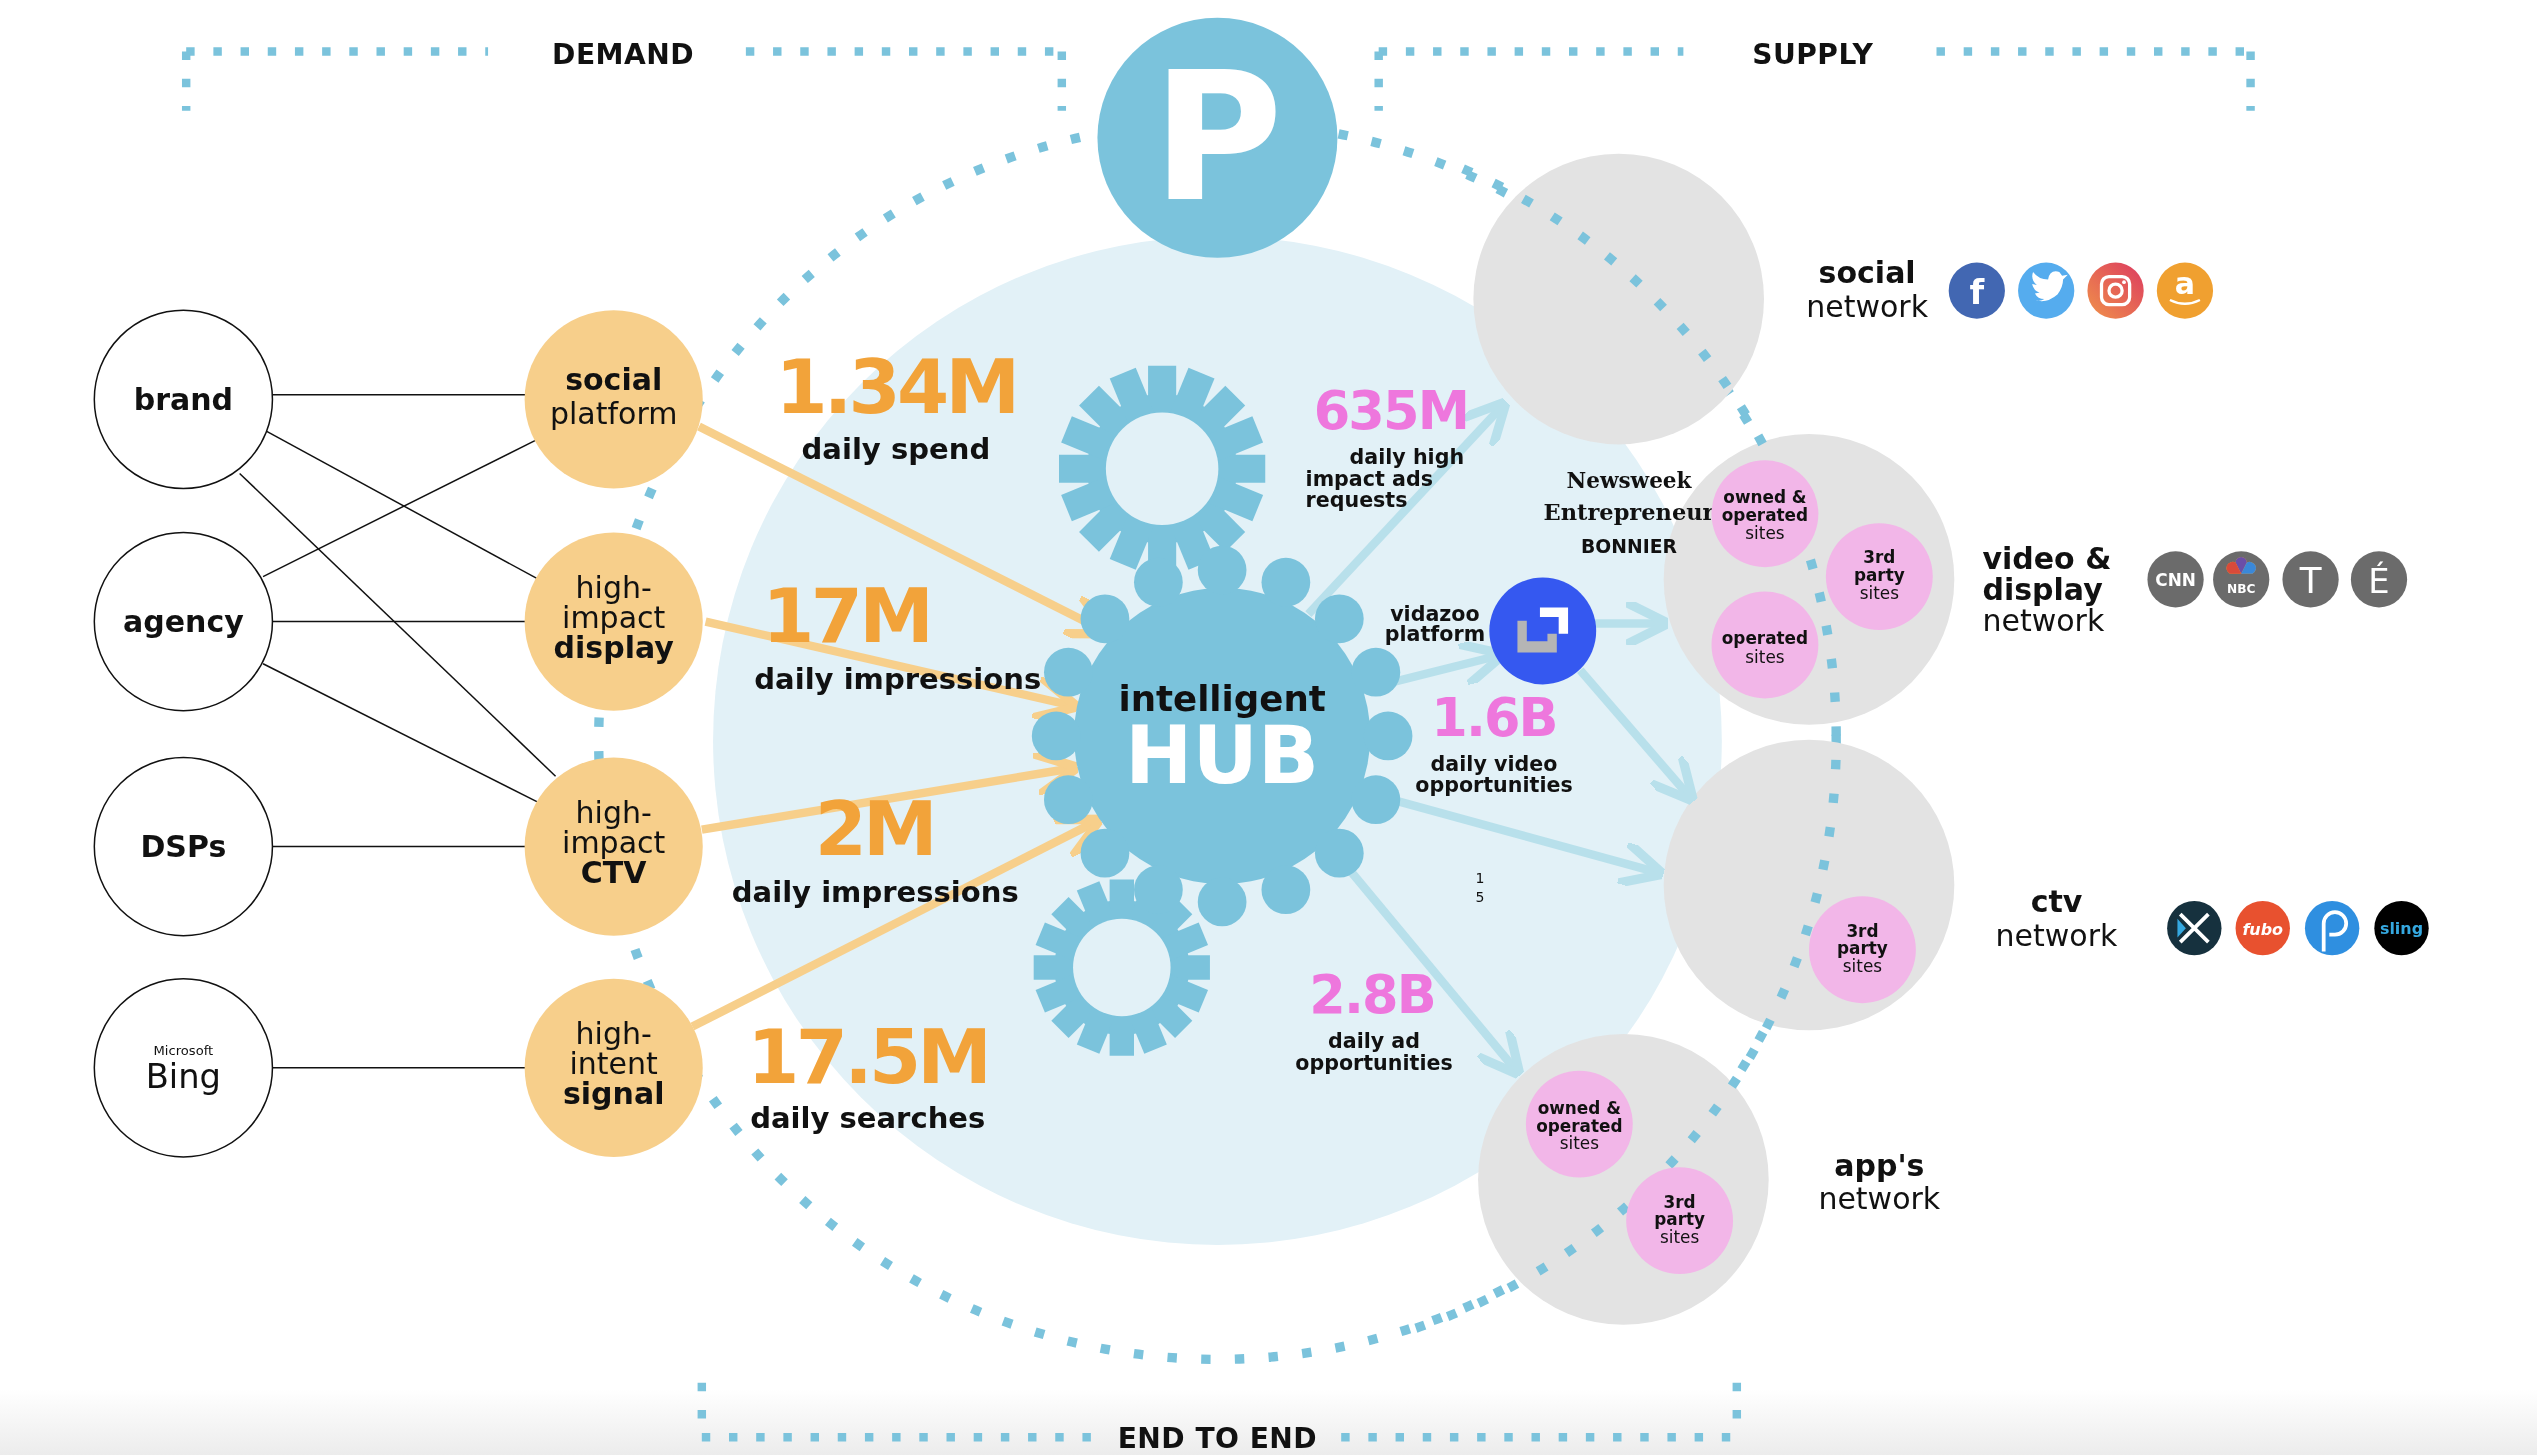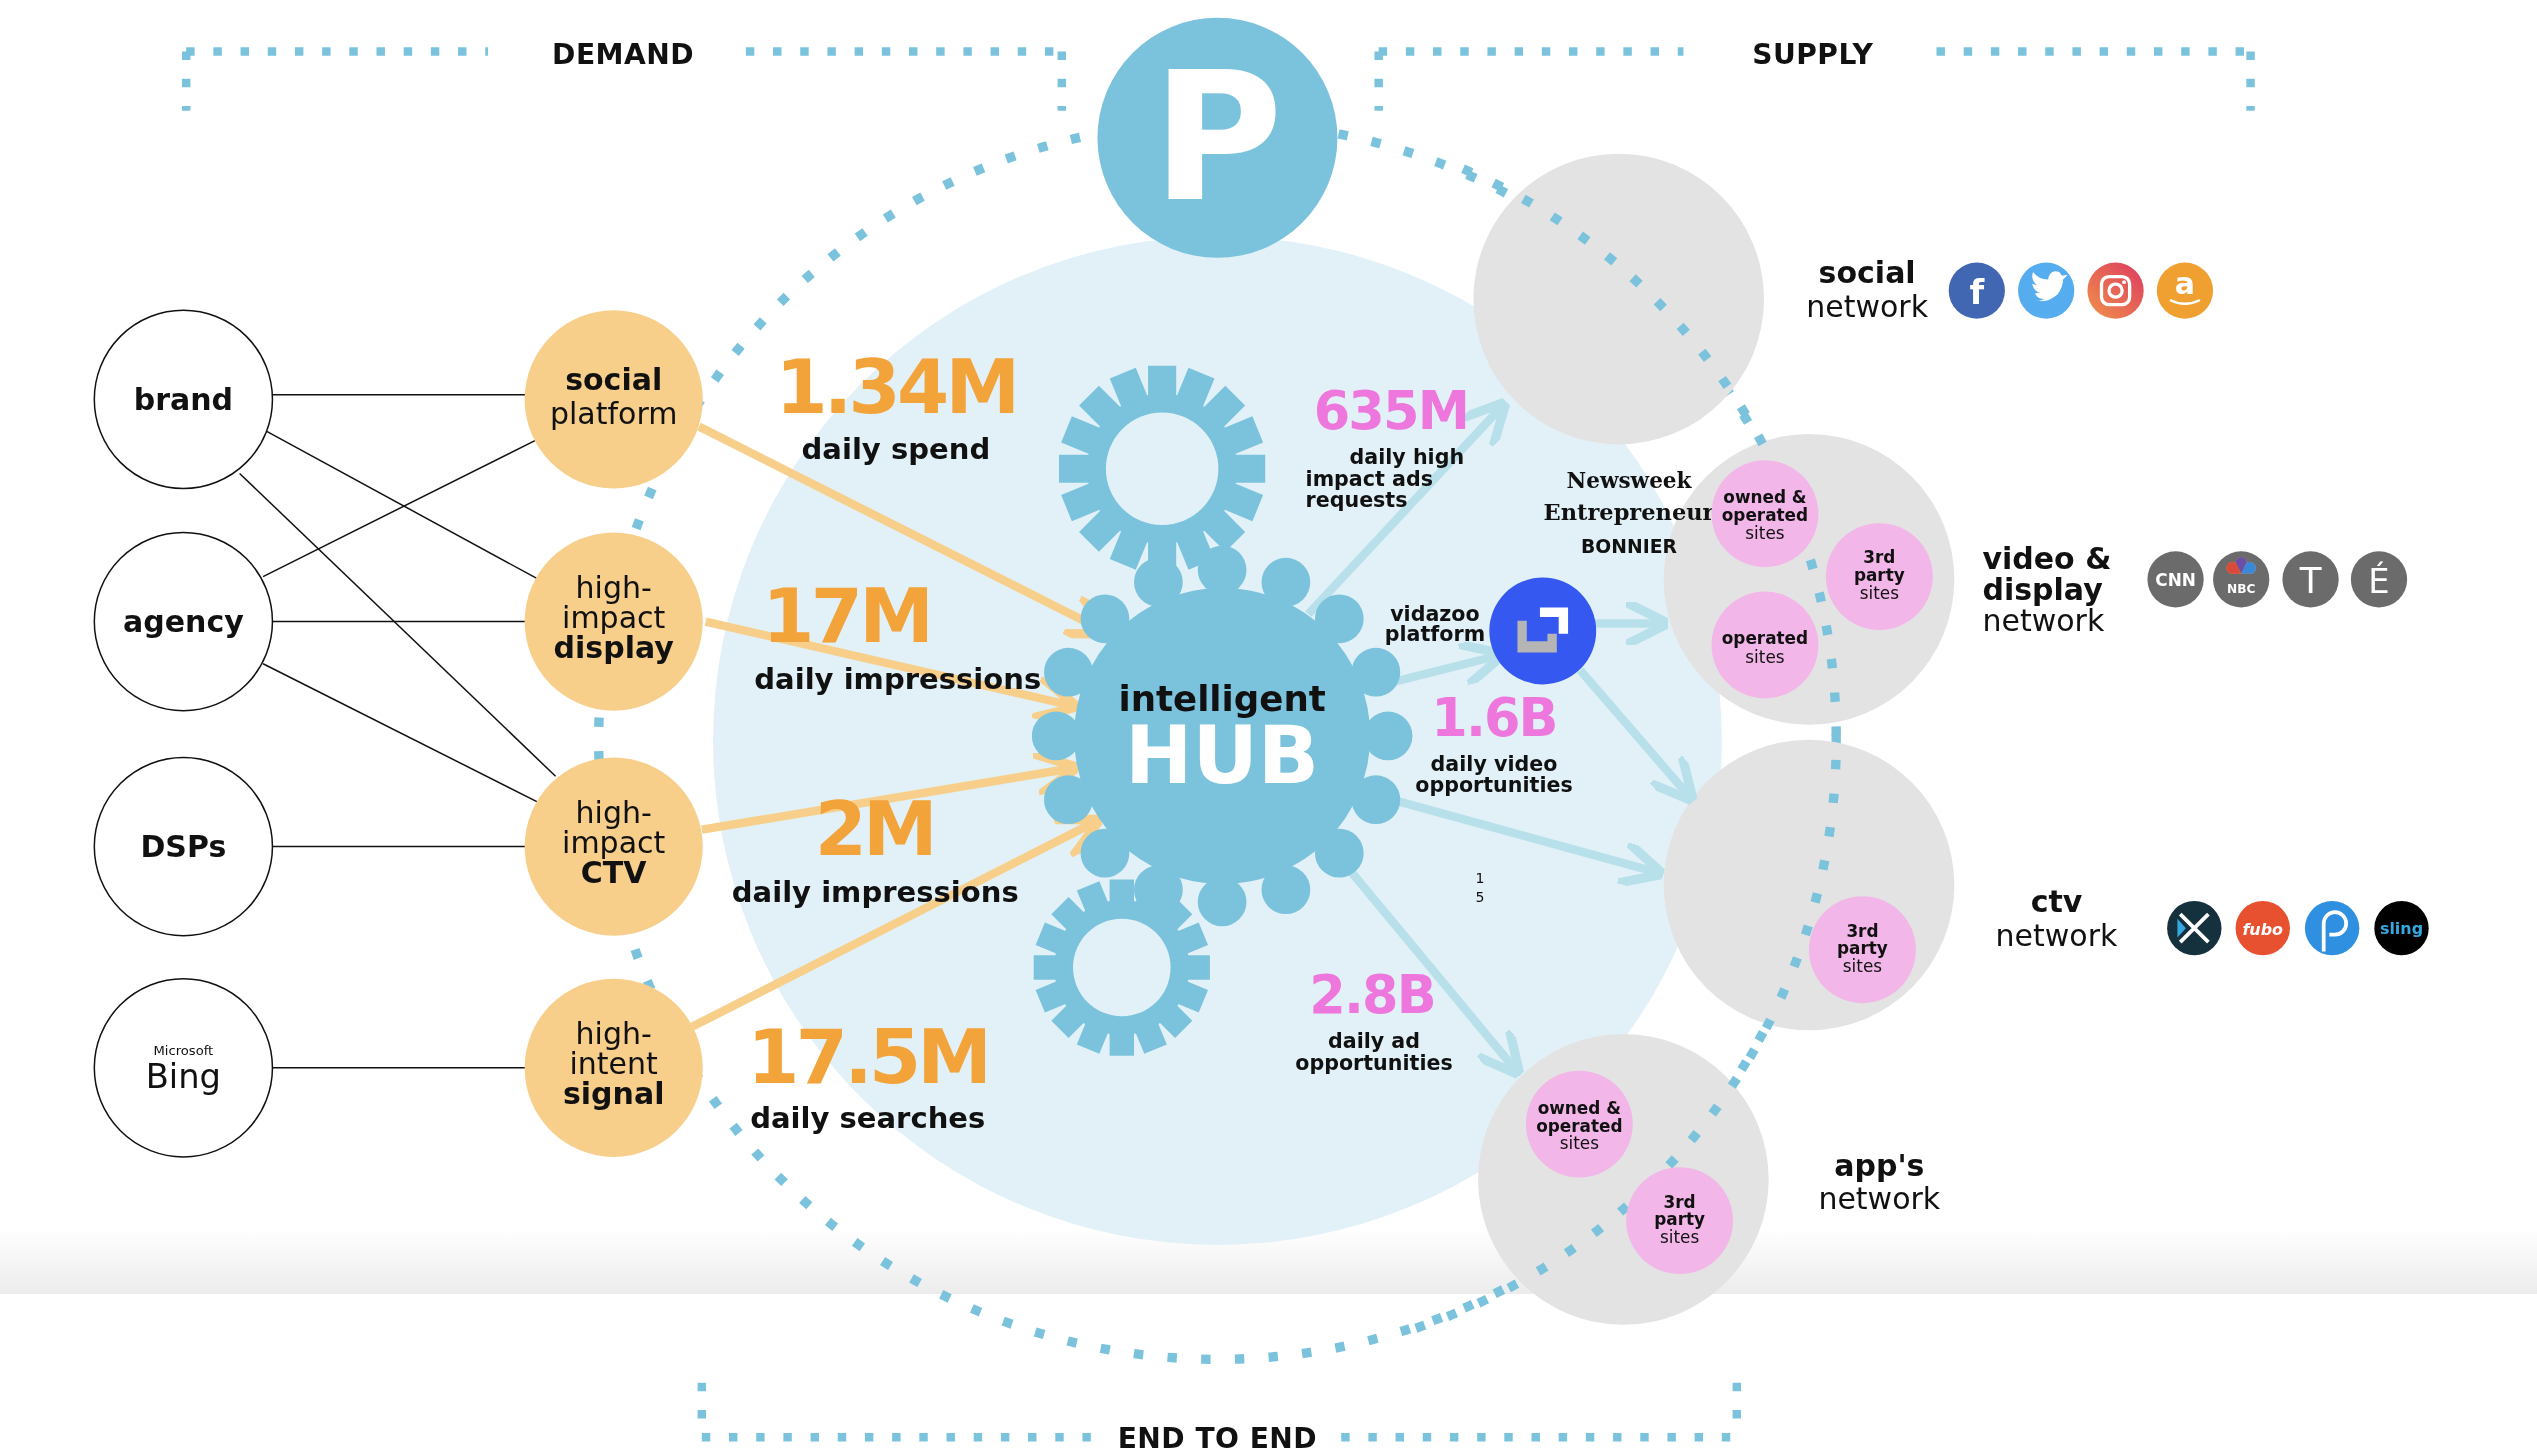--- a/index.html
+++ b/index.html
@@ -1,17 +1,17 @@
 <!DOCTYPE html>
 <html style="font-size:15px"><head>
 <meta charset="utf-8">
 <style>
   html, body { margin:0; padding:0; background:#ffffff; }
   body { width:2538px; height:1455px; position:relative; overflow:hidden; font-family:"DejaVu Sans", sans-serif; }
-  #stage { position:absolute; left:0; top:0; width:2538px; height:1294px;text-align:right; }
+  #stage { position:absolute; left:0; top:0; width:2538px; height:1455px;text-align:right; }
   .bottom-fade { position:absolute; left:0; right:0; bottom:0; height:66px; background:linear-gradient(#ffffff, #ececec); }
   svg text { font-family:"DejaVu Sans", sans-serif; }
   .hdr { font-weight:bold; font-size:30px; fill:#111; letter-spacing:0.5px; }
   .node-bold { font-weight:bold; font-size:32px; fill:#111; }
   .node-light { font-size:32px; fill:#111; }
   .stat-orange { font-weight:bold; font-size:80px; fill:#f2a33a; letter-spacing:-4px; }
   .stat-pink { font-weight:bold; font-size:56px; fill:#ee77dd; letter-spacing:-2px; }
   .stat-lbl { font-weight:bold; font-size:31px; fill:#111; }
   .stat-lbl-sm { font-weight:bold; font-size:22px; fill:#111; }
   .pink-bold { font-weight:bold; font-size:18px; fill:#111; }

